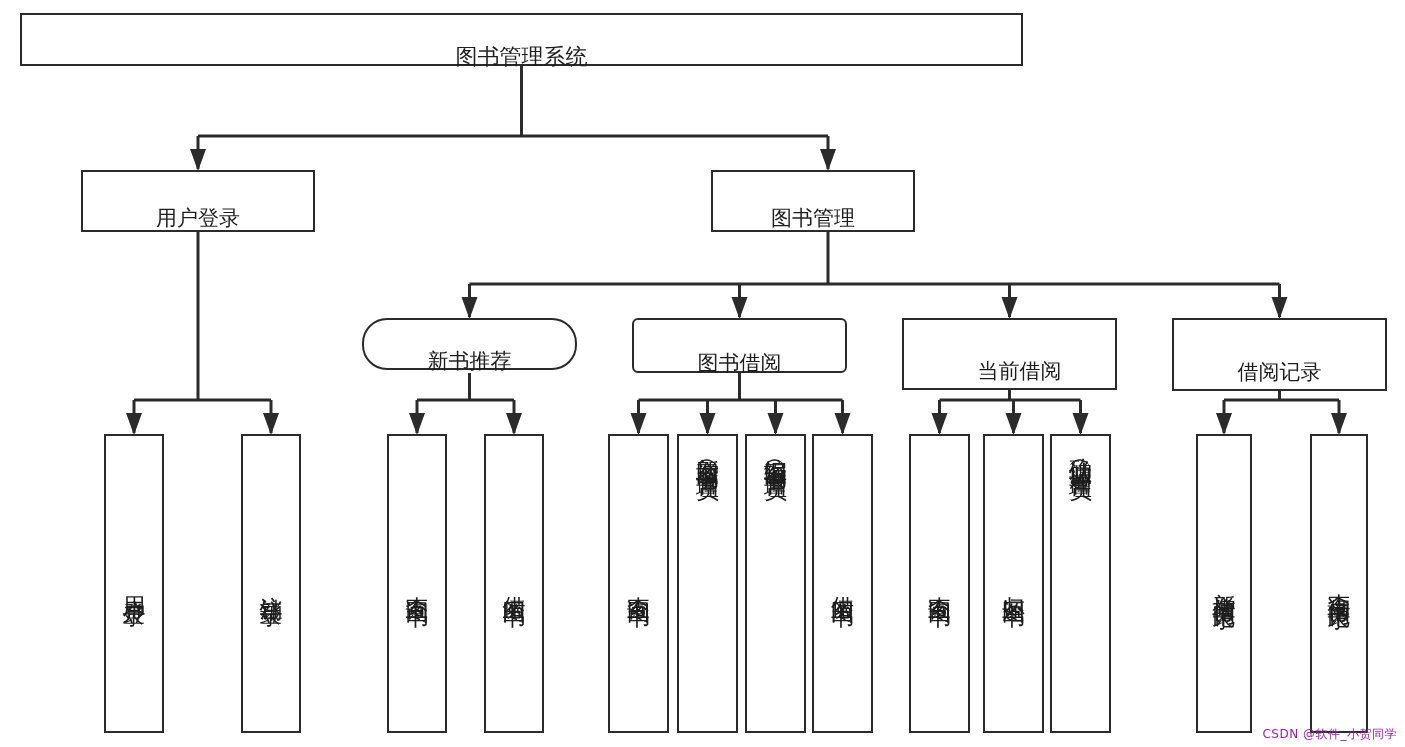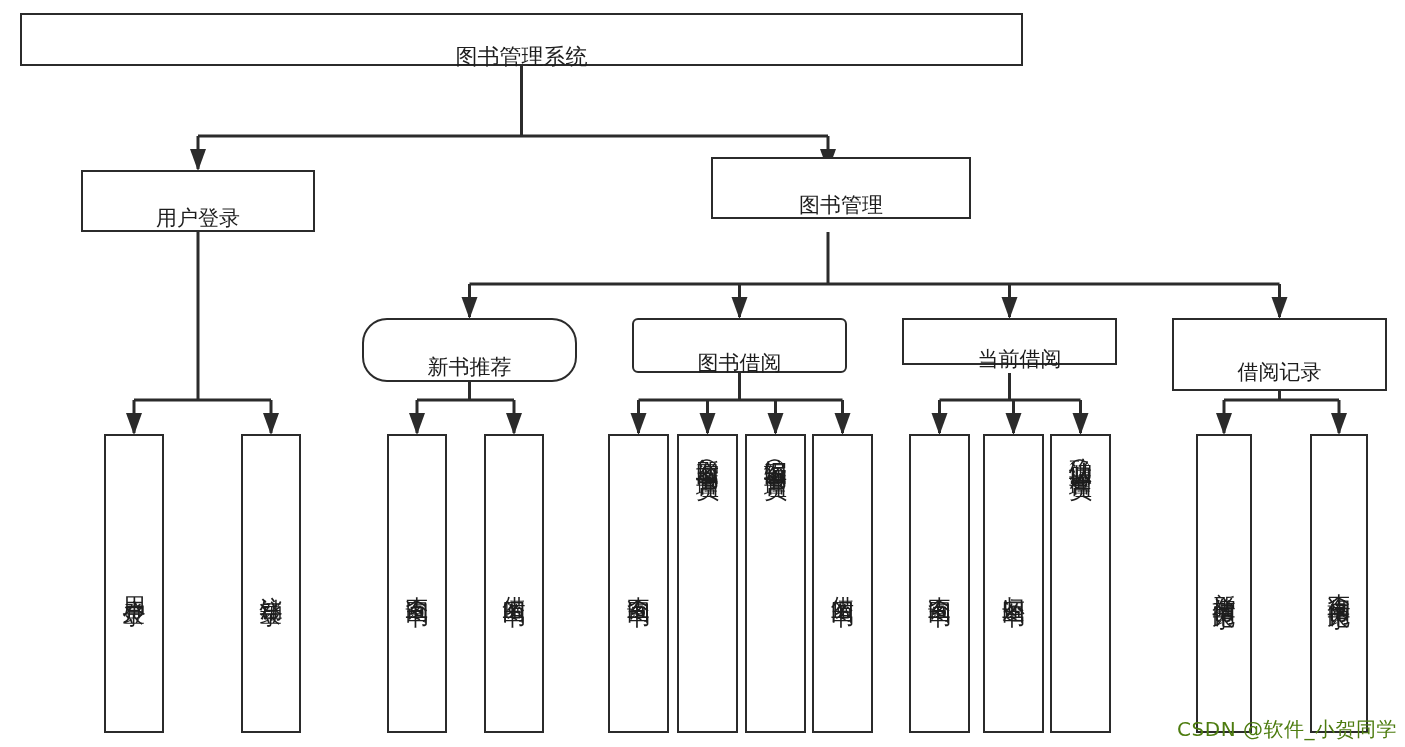--- a/index.html
+++ b/index.html
@@ -64,22 +64,22 @@
     white-space: nowrap;
   }
   .node.vert.mid {
     align-items: center;
     padding-top: 0;
   }
   #watermark {
     position: absolute;
     right: 8px;
     bottom: 4px;
-    font-size: 20px;
-    color: #4d7c0f;
+    font-size: 12px;
+    color: #a21caf;
     letter-spacing: 0.5px;
     white-space: nowrap;
   }
 </style>
 </head>
 <body>
 
 <div id="canvas">
   <svg id="edges" viewBox="0 0 1405 747">
       <line x1="521.5" y1="66" x2="521.5" y2="136" stroke="#2b2b2b" stroke-width="3"></line>
@@ -135,30 +135,30 @@
       <line x1="1339" y1="400" x2="1339" y2="433" stroke="#2b2b2b" stroke-width="3"></line>
       <polygon points="1331,413 1347,413 1339,435" fill="#2b2b2b"></polygon>
     </svg>
   <div id="nodes">
       <div class="node horiz root" style="left: 20px; top: 13px; width: 1003px; height: 53px;">
         <span class="label">图书管理系统</span>
       </div>
       <div class="node horiz" style="left: 81px; top: 170px; width: 234px; height: 62px;">
         <span class="label">用户登录</span>
       </div>
-      <div class="node horiz" style="left: 711px; top: 157px; width: 260px; height: 62px;">
+      <div class="node horiz" style="left: 711px; top: 170px; width: 204px; height: 62px;">
         <span class="label">图书管理</span>
       </div>
-      <div class="node horiz" style="left: 362px; top: 318px; width: 215px; height: 64px; border-radius: 25px;">
+      <div class="node horiz" style="left: 362px; top: 318px; width: 215px; height: 52px; border-radius: 25px;">
         <span class="label">新书推荐</span>
       </div>
       <div class="node horiz" style="left: 632px; top: 318px; width: 215px; height: 55px; border-radius: 6px;">
         <span class="label">图书借阅</span>
       </div>
-      <div class="node horiz" style="left: 902px; top: 318px; width: 215px; height: 47px; padding-left: 20px;">
+      <div class="node horiz" style="left: 902px; top: 318px; width: 215px; height: 72px; padding-left: 20px;">
         <span class="label">当前借阅</span>
       </div>
       <div class="node horiz" style="left: 1172px; top: 318px; width: 215px; height: 73px;">
         <span class="label">借阅记录</span>
       </div>
       <div class="node vert mid" style="left: 104px; top: 434px; width: 60px; height: 299px;">
         <span class="label">用户登录</span>
       </div>
       <div class="node vert mid" style="left: 241px; top: 434px; width: 60px; height: 299px;">
         <span class="label">注销登录</span>

